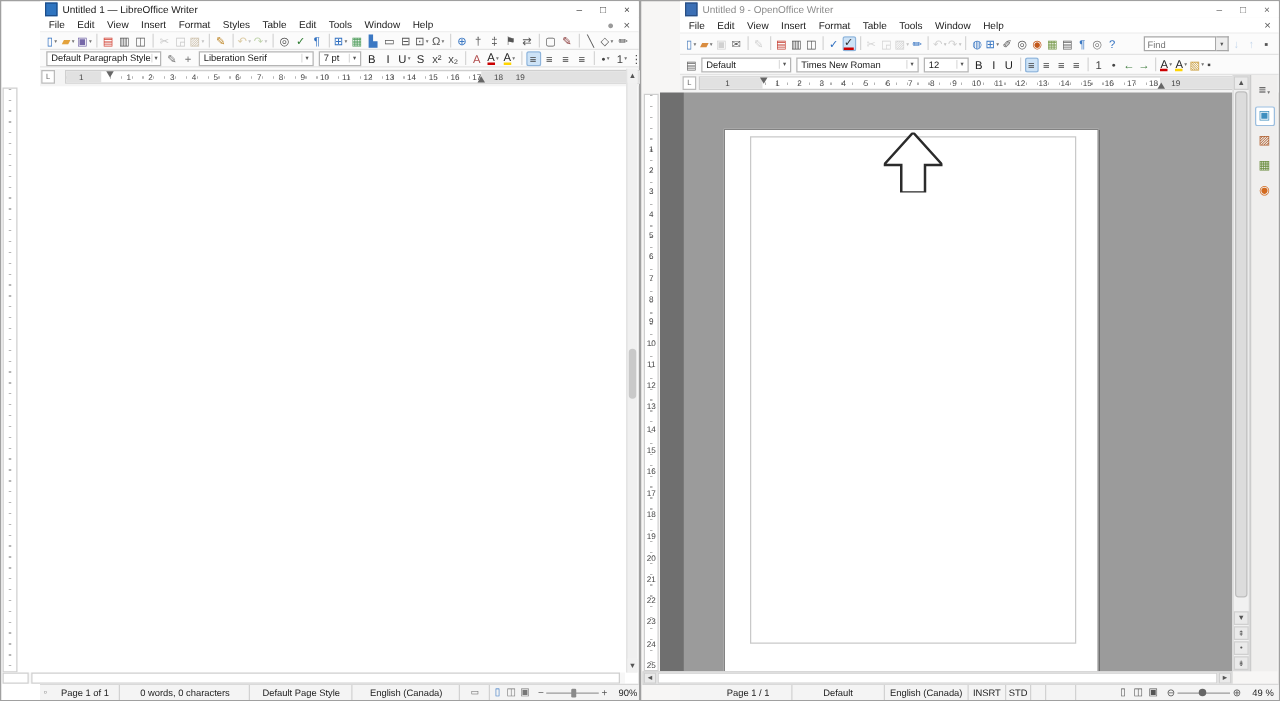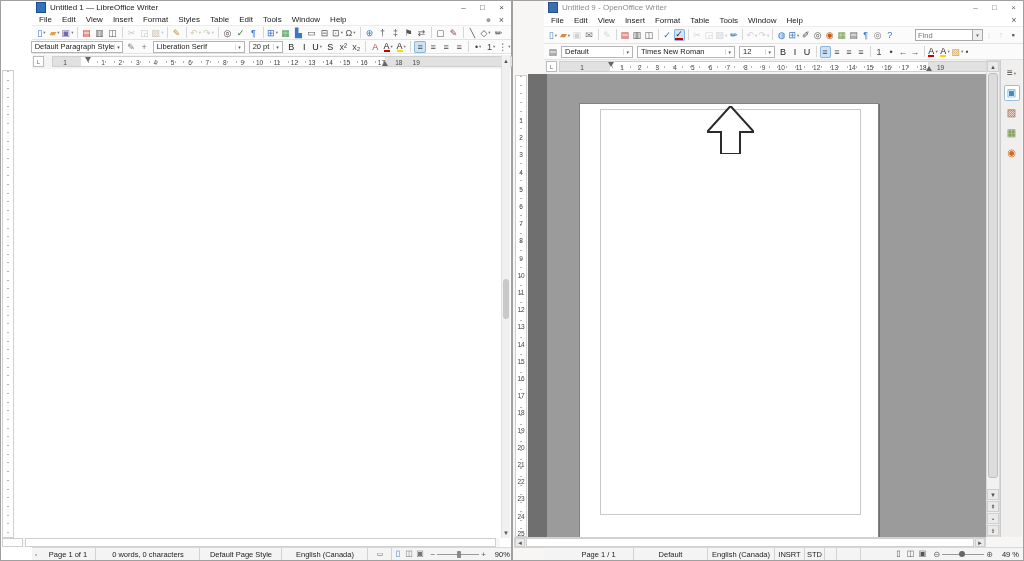--- a/index.html
+++ b/index.html
@@ -19,21 +19,21 @@
   .winbtns .tbi{width:18px;font-size:8px;color:#444;}
 
   
   .menubar{height:12px;background:#fff;border-bottom:1px solid #ececec;font-size:8px;padding-left:2px;}
   #lw .menubar{top:13px;} #rw .menubar{top:13px;height:13px;}
   .mi{padding:0 5px;color:#1a1a1a;white-space:nowrap;}
   .menubar-right{margin-left:auto;display:flex;align-items:center;padding-right:3px;}
 
   
   .tb{background:#fbfbfb;border-bottom:1px solid #e3e3e3;padding-left:3px;}
-  #lw .tb1{top:25px;height:14px;} #lw .tb2{top:39px;height:14px;justify-content:center;}
+  #lw .tb1{top:25px;height:14px;} #lw .tb2{top:39px;height:14px;}
   #rw .tb1{top:26px;height:17px;} #rw .tb2{top:43px;height:16px;}
   .tbi{height:12px;min-width:12px;display:inline-flex;align-items:center;justify-content:center;
     margin:0 .5px;font-size:9px;border-radius:2px;color:#555;flex:0 0 auto;}
   #rw .tbi{min-width:11px;}
   .tbi .g{line-height:10px;display:inline-block;}
   .tbi.on{background:#cde3f7;box-shadow:0 0 0 1px #8fb4da inset;}
   .tbi.dis{opacity:.42;}
   .dd{font-size:4.5px;color:#777;margin-left:1px;}
   .tsep{width:1px;height:11px;background:#d6d6d6;margin:0 2.5px;flex:0 0 auto;}
   .combo{height:12px;border:1px solid #b5b5b5;background:#fff;display:flex;align-items:center;
@@ -290,21 +290,21 @@
           </span>
           <span class="tbi">
             <span class="g" style="color: rgb(119, 119, 119);">+</span>
           </span>
         </span>
       <span class="combo" style="width:92px">
         <span>Liberation Serif</span>
         <span class="cdd">▾</span>
       </span>
       <span class="combo" style="width:34px">
-        <span>20 pt</span>
+        <span>7 pt</span>
         <span class="cdd">▾</span>
       </span>
       <span style="display:flex">
           <span class="tbi">
             <span class="g" style="color: rgb(34, 34, 34);">B</span>
           </span>
           <span class="tbi">
             <span class="g" style="color: rgb(34, 34, 34);">I</span>
           </span>
           <span class="tbi">

